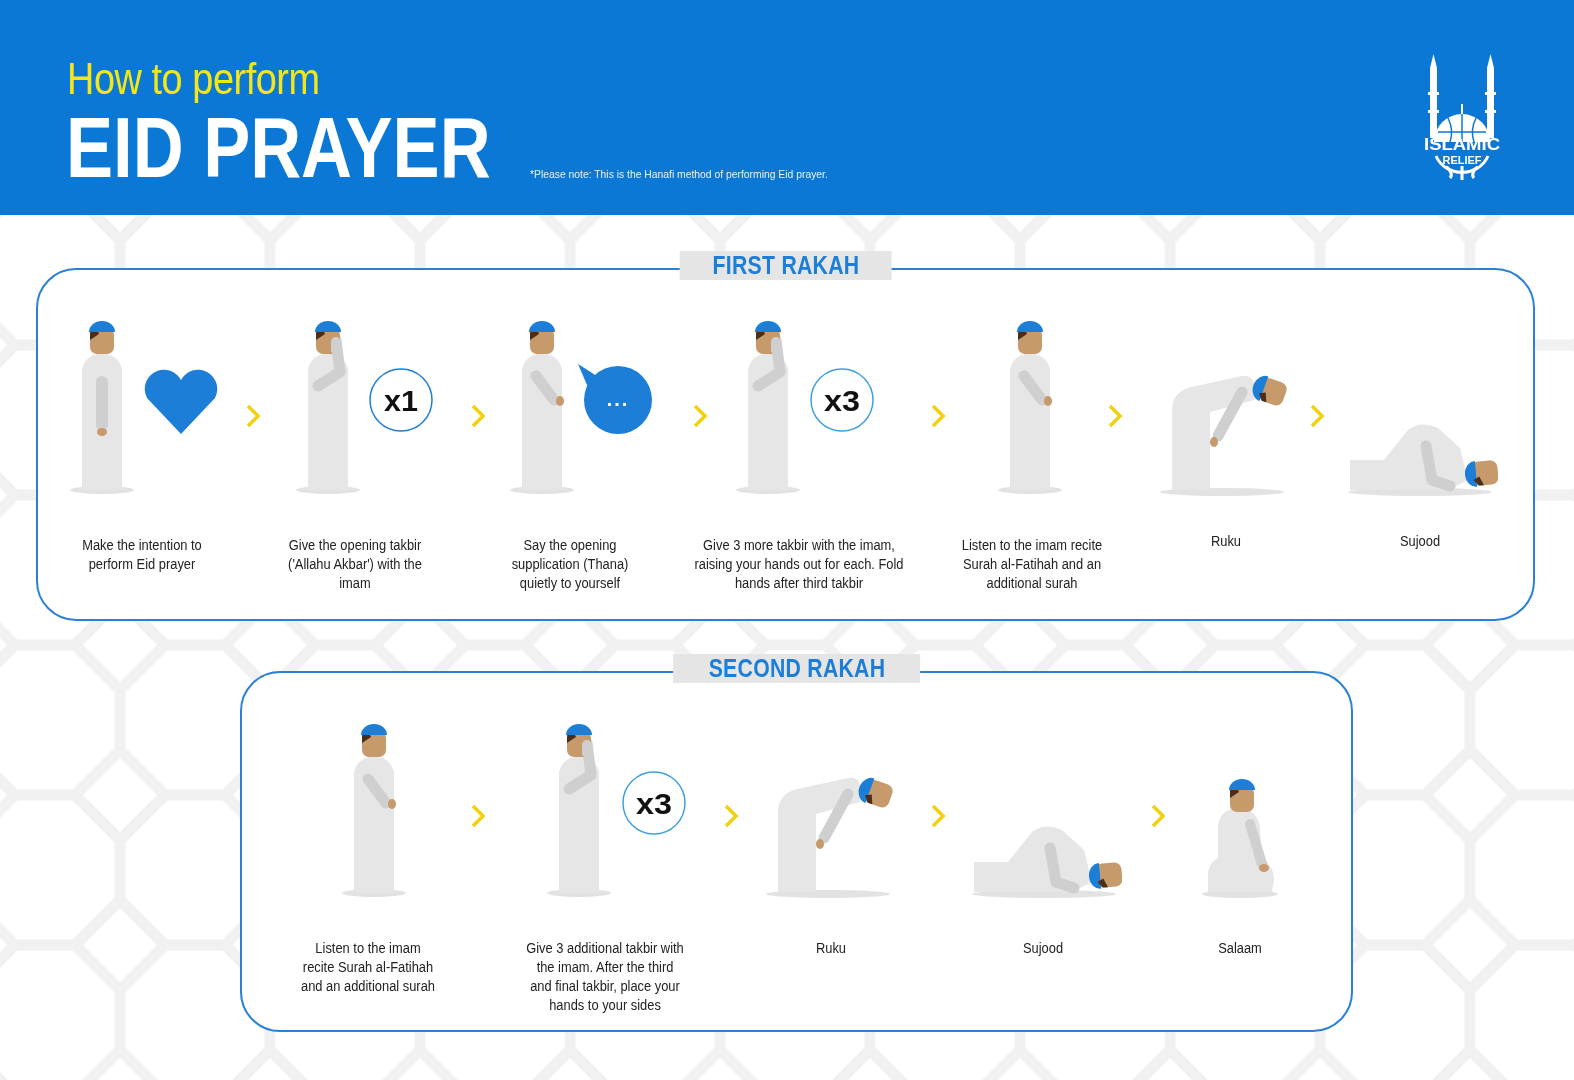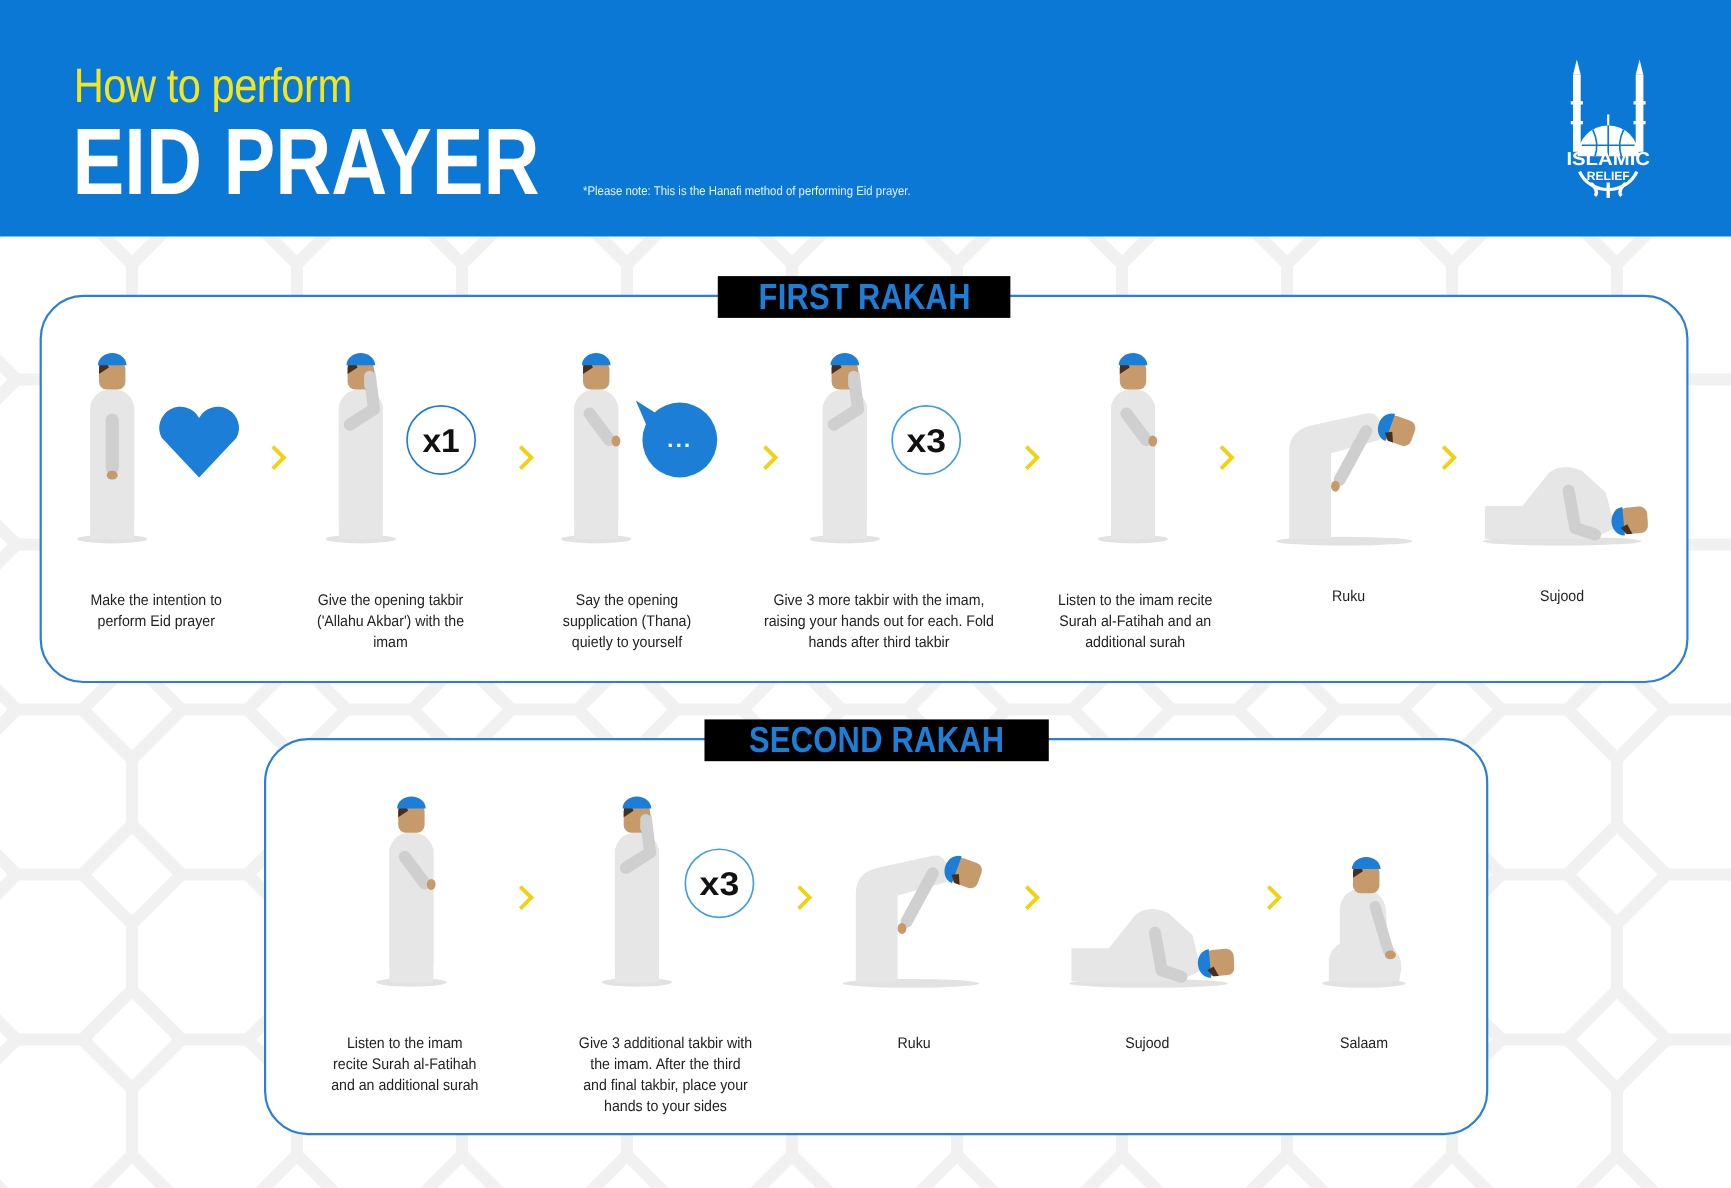--- a/index.html
+++ b/index.html
@@ -37,22 +37,22 @@
   .logo { position: absolute; left: 1420px; top: 52px; width: 84px; height: 132px; }
 
   .rakah {
     position: absolute;
     border: 2.5px solid #2b80d6;
     border-radius: 40px;
     background: #ffffff;
   }
   .rakah-title {
     position: absolute; top: -19px; left: 50%; transform: translateX(-50%);
-    background: #000000; padding: 0 20px;
-    color: #1c7ed6; font-weight: bold; font-size: 33px; white-space: nowrap;
+    background: #e5e5e5; padding: 0 20px;
+    color: #1c7ed6; font-weight: bold; font-size: 25px; white-space: nowrap;
     letter-spacing: 0.3px;
   }
   .rakah-title span { display: inline-block; transform: scaleX(0.85); }
 
   .step { position: absolute; }
   .caption {
     position: absolute; text-align: center; color: #222;
     font-size: 14px; line-height: 19px;
     transform: scaleX(0.92);
   }

